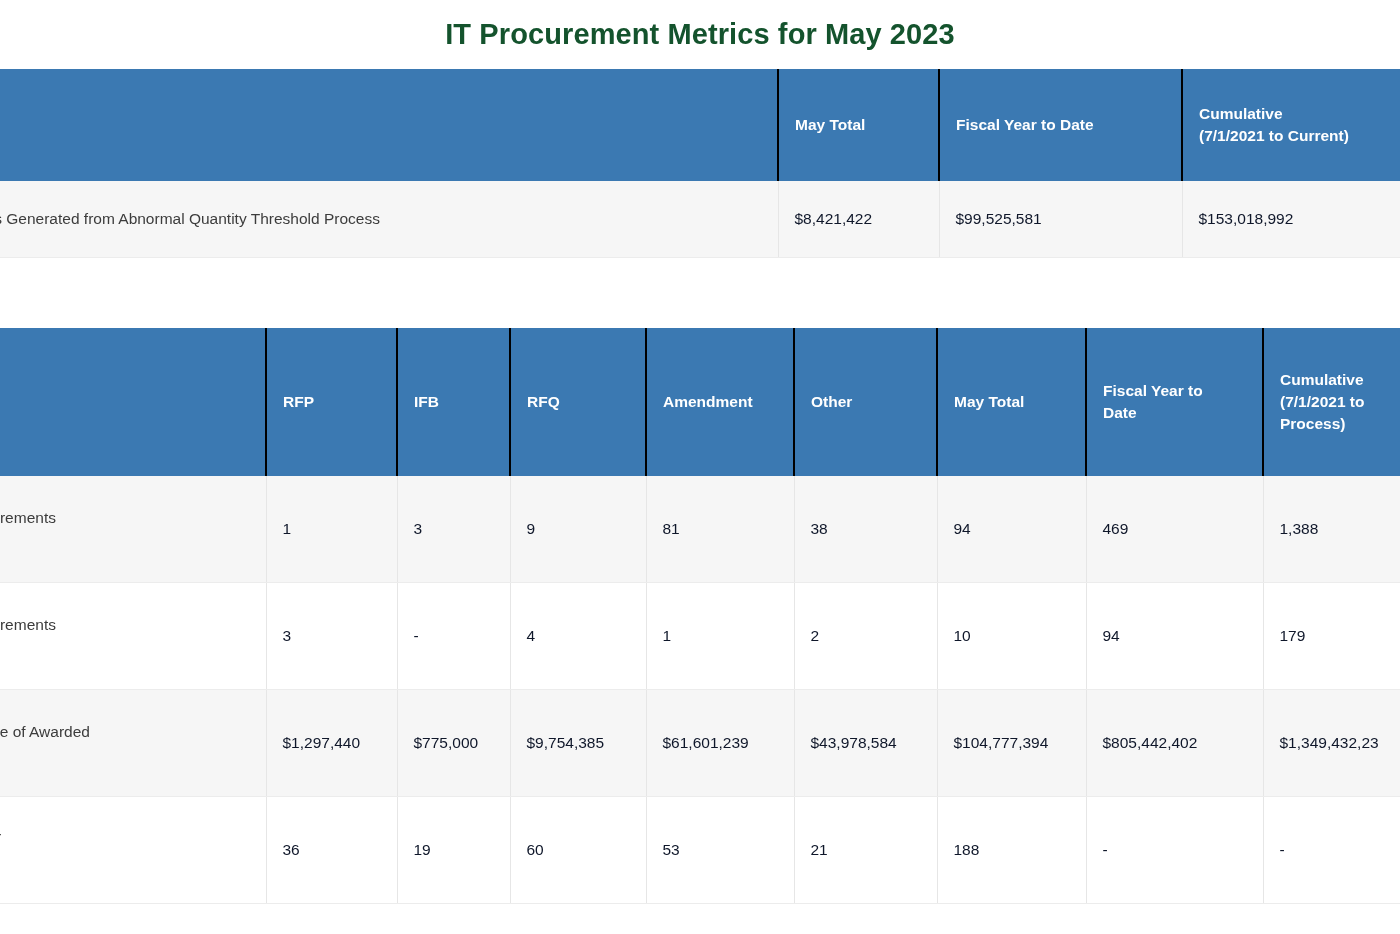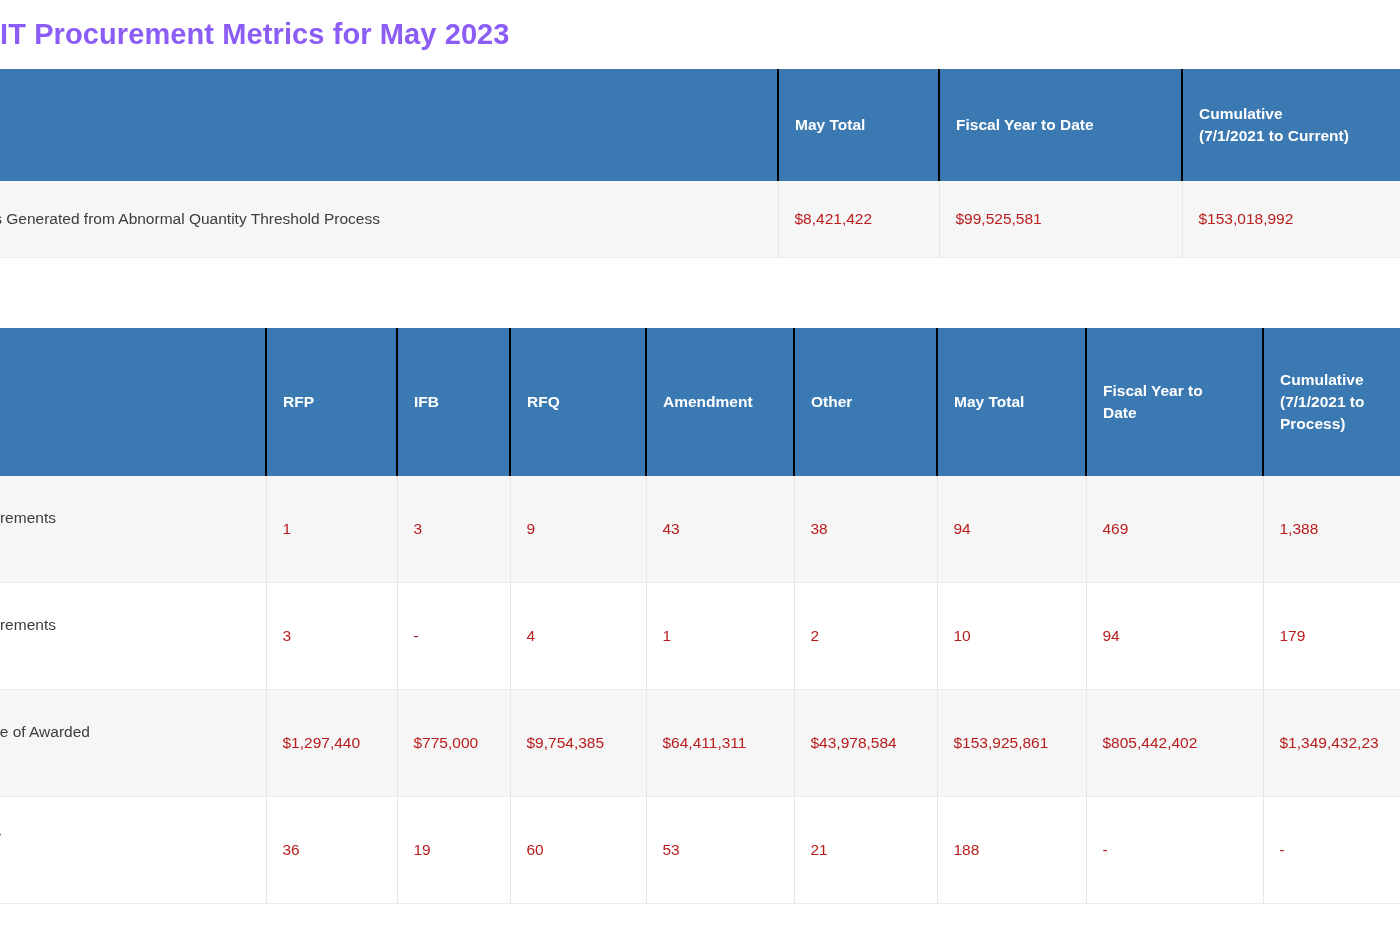--- a/index.html
+++ b/index.html
@@ -18,24 +18,24 @@
 
   
   .page-canvas {
     position: absolute;
     top: 0;
     left: -151px;          
     width: 1551px;
   }
 
   .page-title {
-    text-align: left;
+    text-align: center;
     font-size: 29px;
     font-weight: bold;
-    color: #8b5cf6;
+    color: #14532d;
     letter-spacing: 0.1px;
     padding-top: 18px;
     padding-bottom: 18px;
     width: 1400px;
     margin-left: 151px;   
   }
 
   table {
     border-collapse: collapse;
     table-layout: fixed;
@@ -55,21 +55,21 @@
   }
   thead th:last-child { border-right: none; }
 
   tbody td {
     vertical-align: middle;
     text-align: left;
     padding: 14px 16px;
     border-right: 1px solid #e6e6e6;
     border-bottom: 1px solid #ececec;
     line-height: 1.5;
-    color: #b91c1c;
+    color: #0f172a;
   }
   tbody td:last-child { border-right: none; }
 
   tbody tr.row-alt td { background: #f6f6f6; }
   tbody tr.row-plain td { background: #ffffff; }
 
   .metric-cell { color: #3c3c3c; }
 
   
   .table-one { margin-bottom: 0; }
@@ -167,21 +167,21 @@
     <tbody>
 
       <tr class="row-alt">
         <td class="metric-cell">
           <div>Number of IT Procurements</div>
           <div>Completed</div>
         </td>
         <td>1</td>
         <td>3</td>
         <td>9</td>
-        <td>43</td>
+        <td>81</td>
         <td>38</td>
         <td>94</td>
         <td>469</td>
         <td>1,388</td>
       </tr>
 
       <tr class="row-plain">
         <td class="metric-cell">
           <div>Number of IT Procurements</div>
           <div>Canceled</div>
@@ -197,23 +197,23 @@
       </tr>
 
       <tr class="row-alt">
         <td class="metric-cell">
           <div>Reported Total Value of Awarded</div>
           <div>IT Procurements</div>
         </td>
         <td>$1,297,440</td>
         <td>$775,000</td>
         <td>$9,754,385</td>
-        <td>$64,411,311</td>
+        <td>$61,601,239</td>
         <td>$43,978,584</td>
-        <td>$153,925,861</td>
+        <td>$104,777,394</td>
         <td>$805,442,402</td>
         <td>$1,349,432,23</td>
       </tr>
 
       <tr class="row-plain">
         <td class="metric-cell">
           <div>Number of Active IT</div>
           <div>Procurements</div>
         </td>
         <td>36</td>

